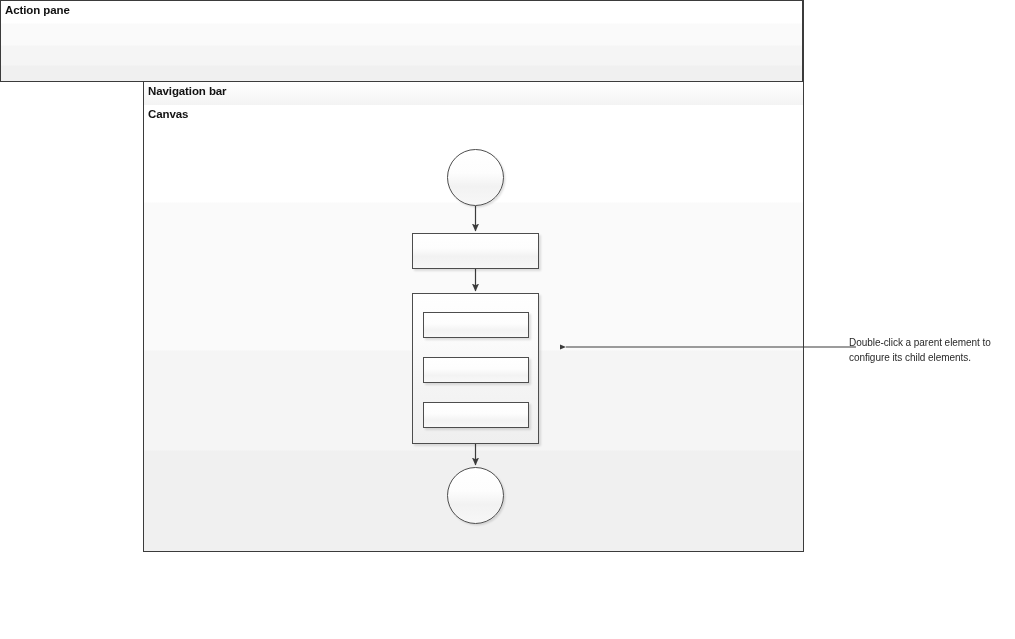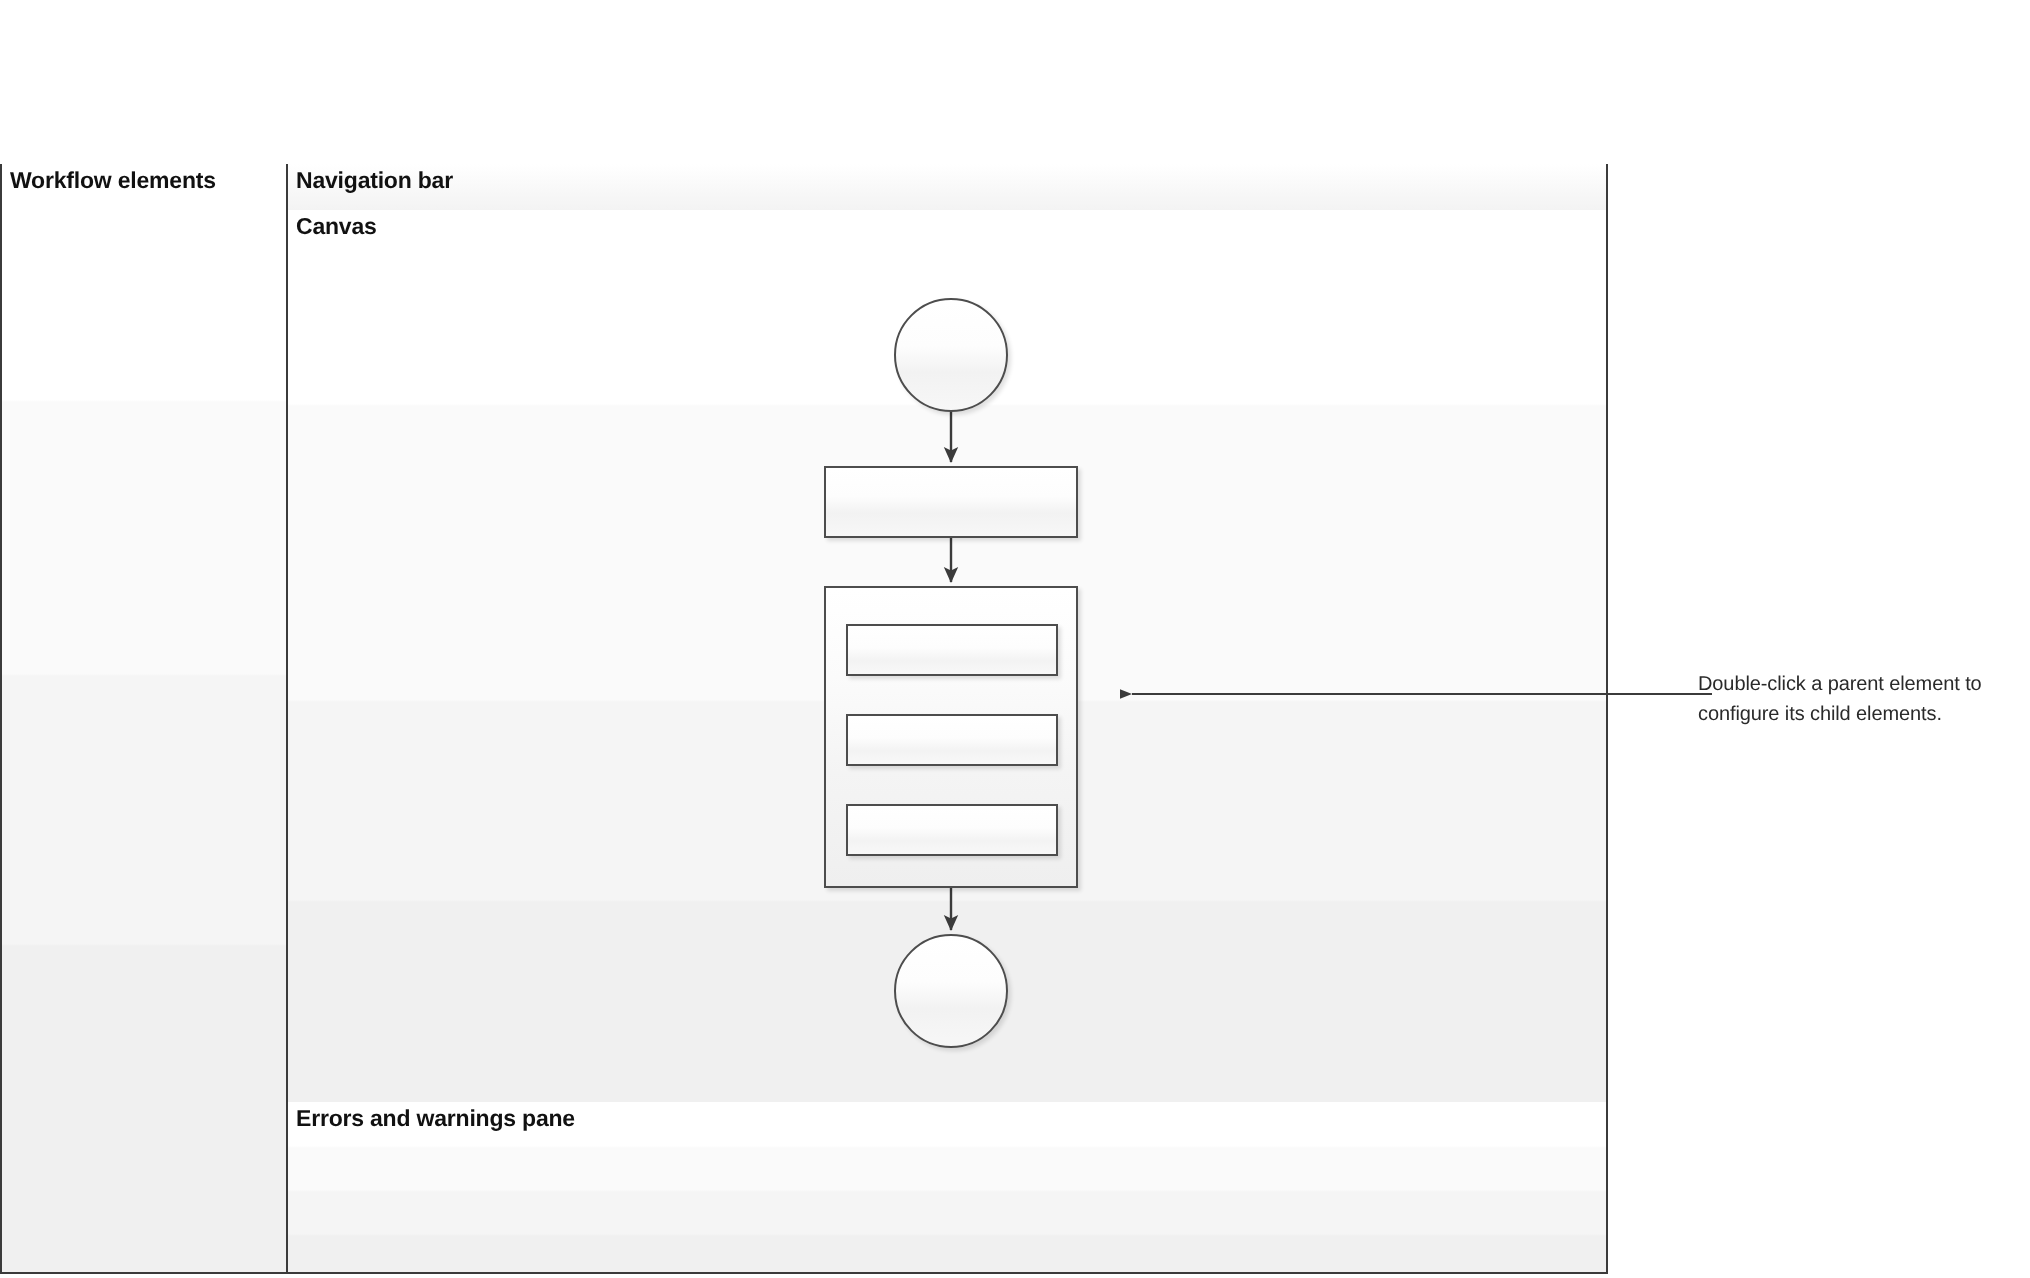--- a/index.html
+++ b/index.html
@@ -122,24 +122,24 @@
   }
   #callout-leader{
     position:absolute; left:560px; top:330px; width:300px; height:34px;
   }
 </style>
 </head>
 <body>
 
 <div id="app-frame">
 
+  <div id="action-pane">
+    <div class="pane-label">Action pane</div>
+  </div>
 
-  <div id="workflow-elements-pane">
-    <div class="pane-label">Workflow elements</div>
-  </div>
 
   <div id="navigation-bar">
     <div class="pane-label">Navigation bar</div>
   </div>
 
   <div id="canvas-pane">
     <div class="pane-label">Canvas</div>
 
     <div id="flowchart">
 
@@ -168,23 +168,20 @@
       <div class="node" id="parent-node"></div>
 
       <div class="child-node" id="child-node-1"></div>
       <div class="child-node" id="child-node-2"></div>
       <div class="child-node" id="child-node-3"></div>
 
       <div class="node circle" id="end-node"></div>
     </div>
   </div>
 
-  <div id="errors-pane">
-    <div class="pane-label">Errors and warnings pane</div>
-  </div>
 
 </div>
 
 <svg id="callout-leader" viewBox="0 0 300 34" xmlns="http://www.w3.org/2000/svg">
   <defs>
     <marker id="callout-arrow" markerWidth="12" markerHeight="10" refX="1" refY="5" orient="auto" markerUnits="userSpaceOnUse">
       <path d="M11,1 L1,5 L11,9 L8.5,5 Z" fill="#3b3b3b"></path>
     </marker>
   </defs>
   <line x1="296" y1="17" x2="6" y2="17" stroke="#3b3b3b" stroke-width="1.1" marker-end="url(#callout-arrow)"></line>

